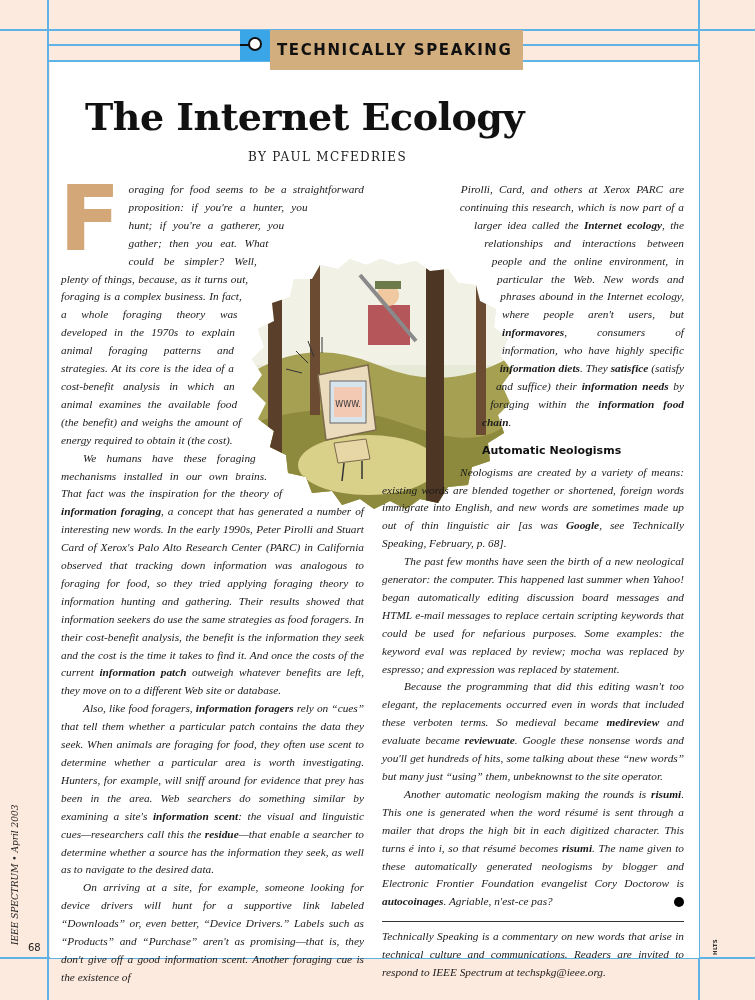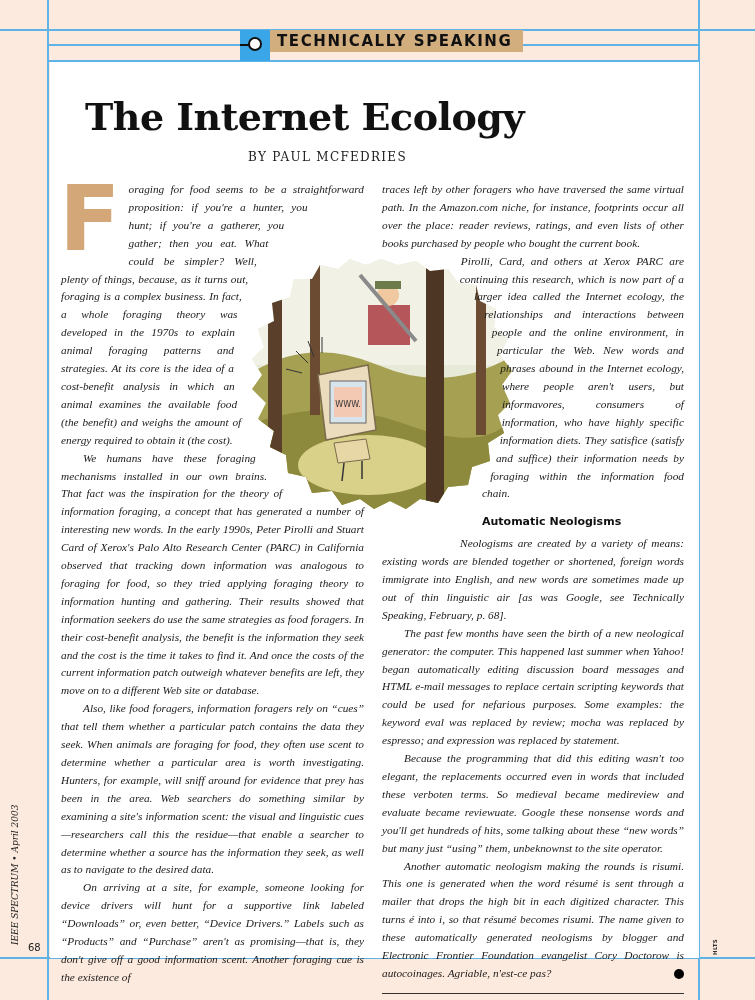--- a/index.html
+++ b/index.html
@@ -18,38 +18,38 @@
     }
 
     .header-band { position: absolute; left: 240px; top: 30px; height: 31px; display: flex; }
     .header-icon-box { width: 30px; height: 31px; background: #3aa6e8; position: relative; }
     .header-icon-box .line { position: absolute; left: 0; top: 14px; width: 10px; height: 2px; background: #111; }
     .header-icon-box .circle {
       position: absolute; left: 8px; top: 7px; width: 14px; height: 14px; border-radius: 50%;
       background: #fff; border: 2px solid #111; box-sizing: border-box;
     }
     .header-label {
-      background: #d2ad7e; height: 22px; padding: 0 11px 0 7px;
+      background: #d2ad7e; height: 40px; padding: 0 11px 0 7px;
       display: flex; align-items: center;
       font-family: "DejaVu Sans", sans-serif; font-weight: bold; font-size: 15px; letter-spacing: 1.6px; color: #111;
     }
 
     .title {
       position: absolute; left: 0; width: 609px; top: 94px; text-align: center;
       font-family: "DejaVu Serif", serif; font-weight: bold; font-size: 38px; letter-spacing: -0.5px; color: #111;
     }
     .byline {
       position: absolute; left: 0; width: 655px; top: 150px; text-align: center;
       font-family: "DejaVu Serif", serif; font-size: 12px; letter-spacing: 1.3px; color: #222;
     }
 
     .col { position: absolute; font-style: italic; font-size: 11.3px; line-height: 17.9px; text-align: justify; }
     .col p { margin: 0; }
     .col .indent { text-indent: 22px; }
-    .col b { font-weight: normal; }
+    .col b { font-weight: bold; }
     .left-col { left: 61px; top: 181px; width: 303px; }
     .right-col { left: 382px; top: 181px; width: 302px; }
 
     .dropcap {
       float: left; font-family: "DejaVu Sans", sans-serif; font-weight: bold; font-style: normal;
       font-size: 90px; line-height: 72px; color: #d4a779; margin: 2px 8px 0 -2px; height: 72px;
     }
 
     .shape-left {
       float: right; width: 130px; height: 320px;
@@ -146,21 +146,20 @@
 
 <div class="col left-col">
   <div class="shape-left"></div>
   <p><span class="dropcap">F</span><span>oraging for food seems to be a straightforward proposition: if you're a hunter, you hunt; if you're a gatherer, you gather; then you eat. What could be simpler? Well, plenty of things, because, as it turns out, foraging is a complex business. In fact, a whole foraging theory was developed in the 1970s to explain animal foraging patterns and strategies. At its core is the idea of a cost-benefit analysis in which an animal examines the available food (the benefit) and weighs the amount of energy required to obtain it (the cost).</span></p>
   <p class="indent"><span>We humans have these foraging mechanisms installed in our own brains. That fact was the inspiration for the theory of </span><b>information foraging</b><span>, a concept that has generated a number of interesting new words. In the early 1990s, Peter Pirolli and Stuart Card of Xerox's Palo Alto Research Center (PARC) in California observed that tracking down information was analogous to foraging for food, so they tried applying foraging theory to information hunting and gathering. Their results showed that information seekers do use the same strategies as food foragers. In their cost-benefit analysis, the benefit is the information they seek and the cost is the time it takes to find it. And once the costs of the current </span><b>information patch</b><span> outweigh whatever benefits are left, they move on to a different Web site or database.</span></p>
   <p class="indent"><span>Also, like food foragers, </span><b>information foragers</b><span> rely on “cues” that tell them whether a particular patch contains the data they seek. When animals are foraging for food, they often use scent to determine whether a particular area is worth investigating. Hunters, for example, will sniff around for evidence that prey has been in the area. Web searchers do something similar by examining a site's </span><b>information scent</b><span>: the visual and linguistic cues—researchers call this the </span><b>residue</b><span>—that enable a searcher to determine whether a source has the information they seek, as well as to navigate to the desired data.</span></p>
   <p class="indent"><span>On arriving at a site, for example, someone looking for device drivers will hunt for a supportive link labeled “Downloads” or, even better, “Device Drivers.” Labels such as “Products” and “Purchase” aren't as promising—that is, they don't give off a good information scent. Another foraging cue is the existence of </span></p>
 </div>
 
 <div class="col right-col">
-  <p>traces left by other foragers who have traversed the same virtual path. In the Amazon.com niche, for instance, footprints occur all over the place: reader reviews, ratings, and even lists of other books purchased by people who bought the current book.</p>
   <div class="shape-right" style="margin-top:0"></div>
   <p class="indent"><span>Pirolli, Card, and others at Xerox PARC are continuing this research, which is now part of a larger idea called the </span><b>Internet ecology</b><span>, the relationships and interactions between people and the online environment, in particular the Web. New words and phrases abound in the Internet ecology, where people aren't users, but </span><b>informavores</b><span>, consumers of information, who have highly specific </span><b>information diets</b><span>. They </span><b>satisfice</b><span> (satisfy and suffice) their </span><b>information needs</b><span> by foraging within the </span><b>information food chain</b><span>.</span></p>
   <div class="subhead">Automatic Neologisms</div>
   <p class="indent"><span>Neologisms are created by a variety of means: existing words are blended together or shortened, foreign words immigrate into English, and new words are sometimes made up out of thin linguistic air [as was </span><b>Google</b><span>, see Technically Speaking, February, p. 68].</span></p>
   <p class="indent">The past few months have seen the birth of a new neological generator: the computer. This happened last summer when Yahoo! began automatically editing discussion board messages and HTML e-mail messages to replace certain scripting keywords that could be used for nefarious purposes. Some examples: the keyword eval was replaced by review; mocha was replaced by espresso; and expression was replaced by statement.</p>
   <p class="indent"><span>Because the programming that did this editing wasn't too elegant, the replacements occurred even in words that included these verboten terms. So medieval became </span><b>medireview</b><span> and evaluate became </span><b>reviewuate</b><span>. Google these nonsense words and you'll get hundreds of hits, some talking about these “new words” but many just “using” them, unbeknownst to the site operator.</span></p>
   <p class="indent"><span>Another automatic neologism making the rounds is </span><b>risumi</b><span>. This one is generated when the word résumé is sent through a mailer that drops the high bit in each digitized character. This turns é into i, so that résumé becomes </span><b>risumi</b><span>. The name given to these automatically generated neologisms by blogger and Electronic Frontier Foundation evangelist Cory Doctorow is </span><b>autocoinages</b><span>. Agriable, n'est-ce pas?</span><span class="end-mark"></span></p>
   <div class="rule"></div>
   <p>Technically Speaking is a commentary on new words that arise in technical culture and communications. Readers are invited to respond to IEEE Spectrum at techspkg@ieee.org.</p>
 </div>

